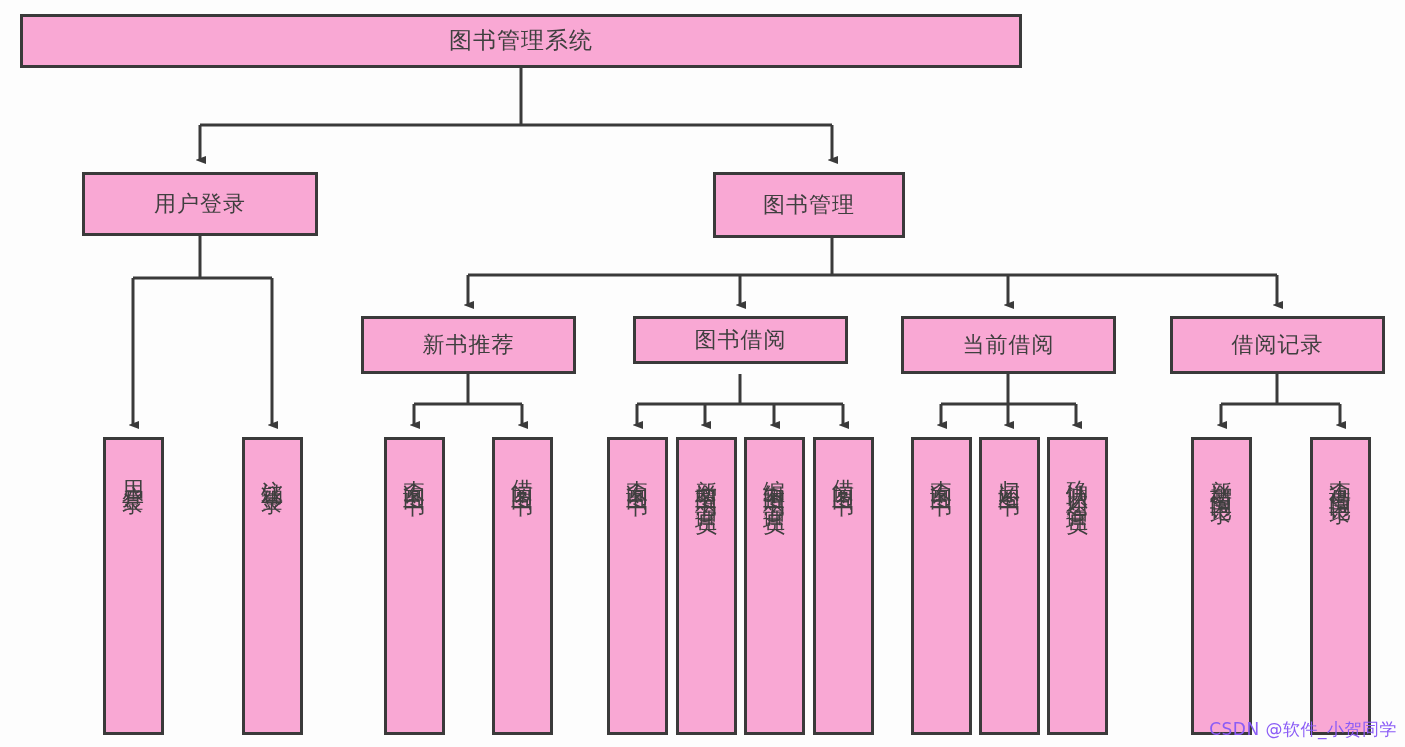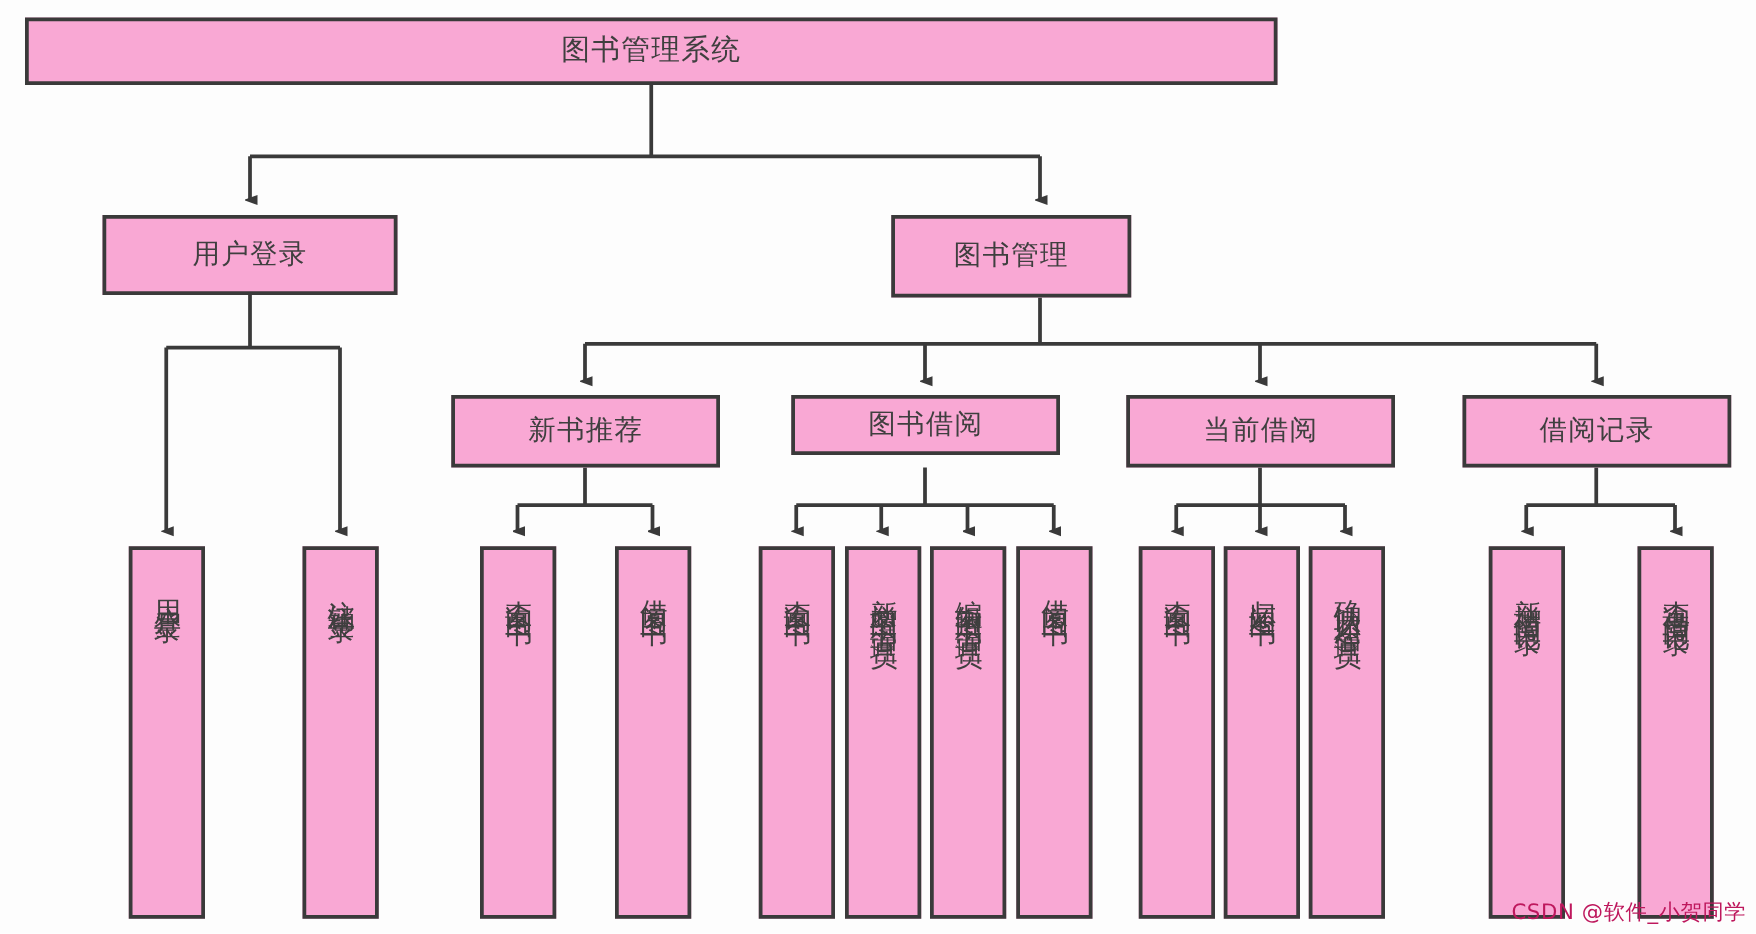--- a/index.html
+++ b/index.html
@@ -58,21 +58,21 @@
     text-orientation: upright;
     letter-spacing: 5px;
     line-height: 1.05;
     white-space: nowrap;
   }
   #watermark {
     position: absolute;
     right: 8px;
     bottom: 6px;
     font-size: 17px;
-    color: #be185d;
+    color: #8b5cf6;
     letter-spacing: 0.5px;
     z-index: 5;
     white-space: nowrap;
   }
 </style>
 </head>
 <body>
 
 <div id="canvas">
 

